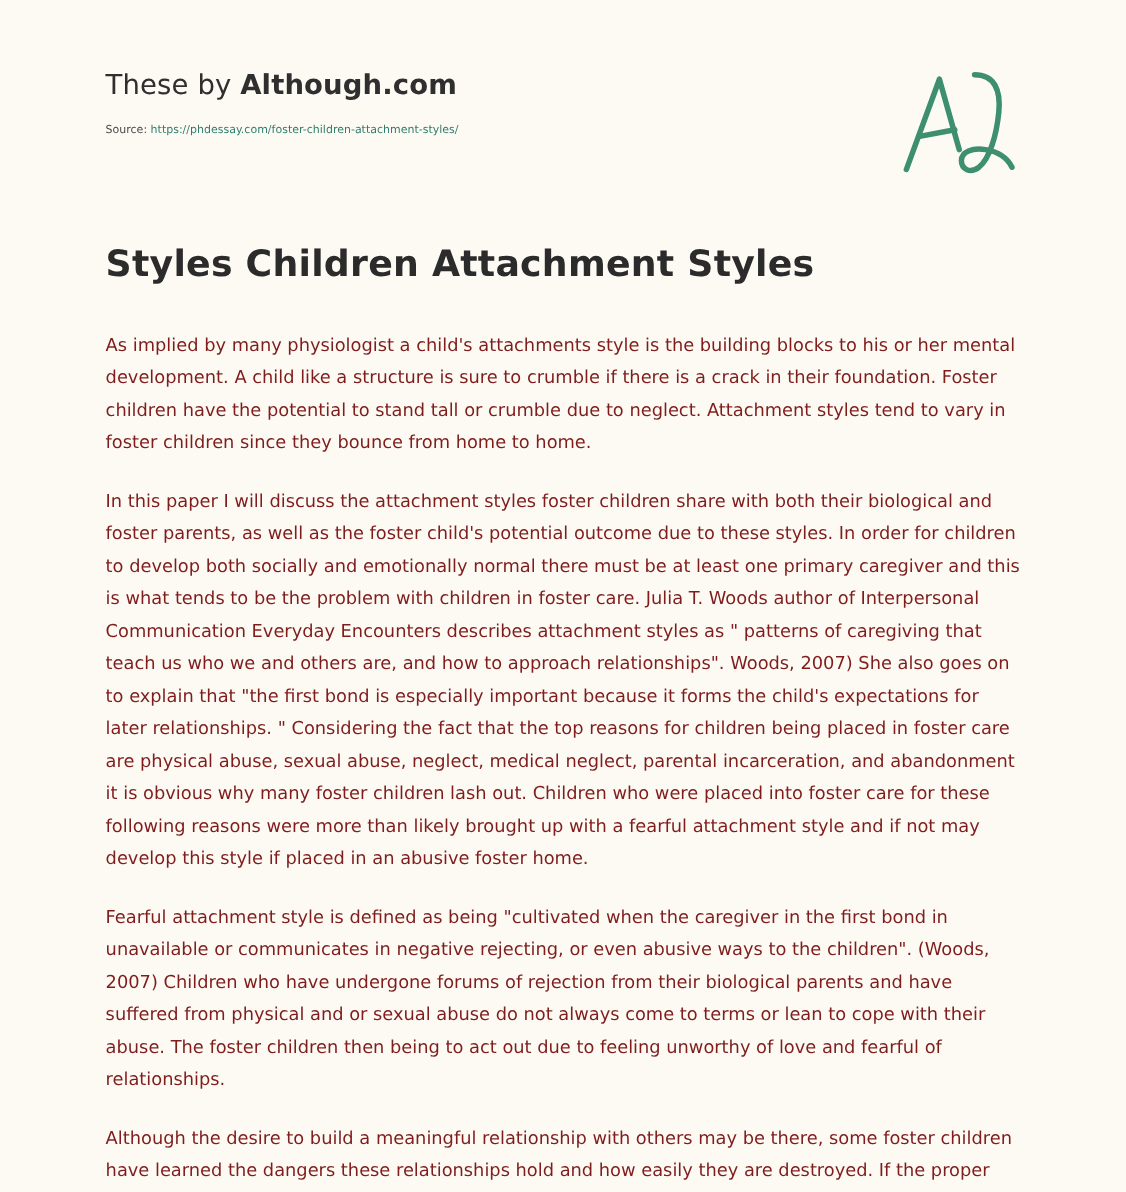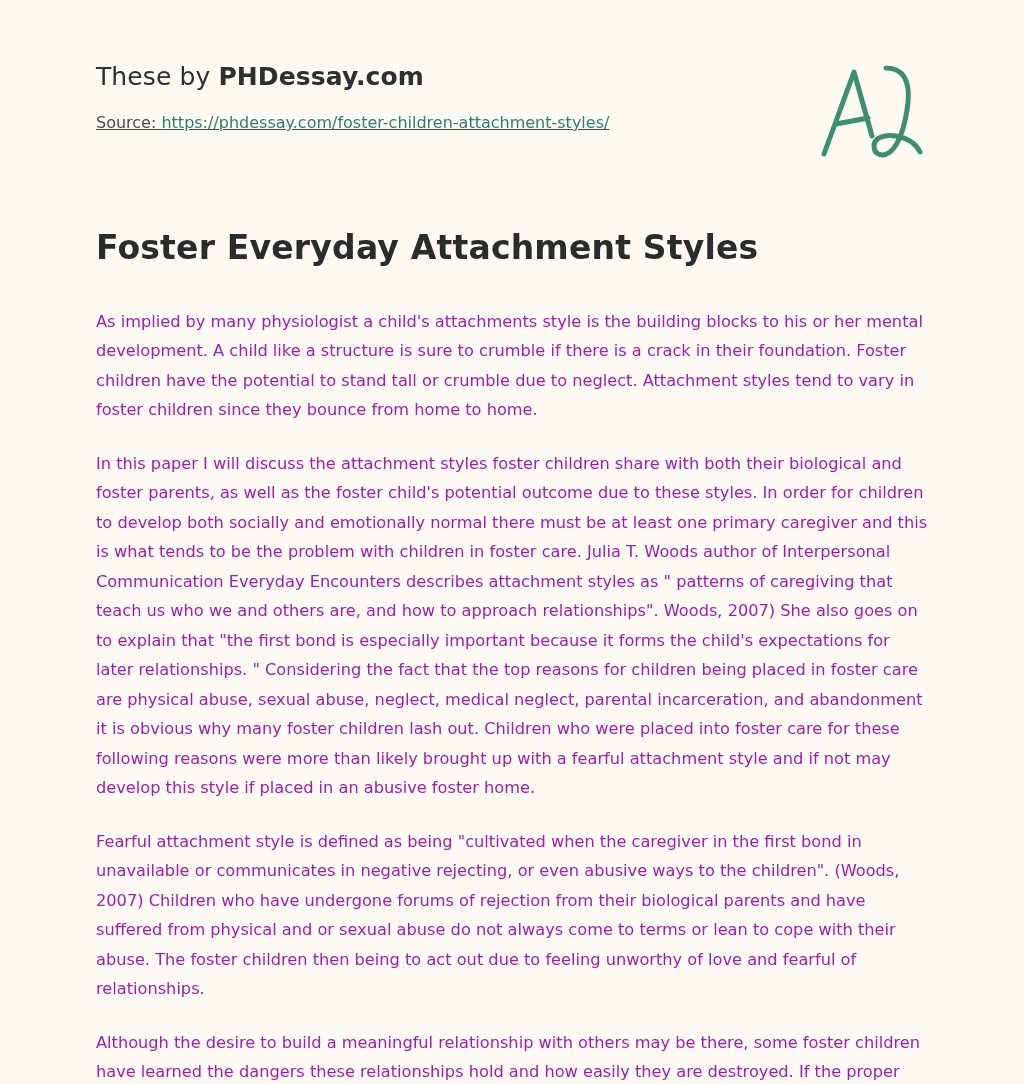--- a/index.html
+++ b/index.html
@@ -30,23 +30,22 @@
     font-size: 25px;
     letter-spacing: 0.1px;
     color: #2f2f2f;
     font-weight: 400;
   }
   .brand-line .brand-bold {
     font-weight: 700;
   }
   .source-line {
     margin-top: 22px;
-    font-size: 16px;
+    font-size: 10px;
     color: #4a4a4a;
-    text-decoration: underline;
   }
   .source-line .source-label {
     color: #4a4a4a;
   }
   .source-line a.source-url {
     color: #2f7d6e;
     text-decoration: none;
     word-break: break-all;
   }
   .logo {
@@ -66,53 +65,53 @@
     color: #2b2b2b;
     letter-spacing: 0.2px;
   }
   .article {
     margin: 40px 96px 0 96px;
     max-width: 836px;
   }
   .article p {
     font-size: 16.2px;
     line-height: 1.82;
-    color: #a21caf;
+    color: #7f1d1d;
     margin: 0 0 24px 0;
     text-align: left;
   }
   .article p:last-child {
     margin-bottom: 40px;
   }
 </style>
 </head>
 <body>
 
 <div class="page">
 
   <div class="header">
     <div class="brand-line">
-      <span>These by </span><span class="brand-bold">PHDessay.com</span>
+      <span>These by </span><span class="brand-bold">Although.com</span>
     </div>
     <div class="source-line">
       <span class="source-label">Source: </span><a class="source-url" href="#">https://phdessay.com/foster-children-attachment-styles/</a>
     </div>
 
     <div class="logo">
       <svg width="120" height="110" viewBox="0 0 120 110" xmlns="http://www.w3.org/2000/svg">
         <g fill="none" stroke="#3d8f6f" stroke-width="5" stroke-linecap="round" stroke-linejoin="round">
           <path d="M12 96 L42 14 L60 78"></path>
           <path d="M24 66 L56 60"></path>
           <path d="M74 10 C92 10 98 24 96 44 C94 64 88 86 78 94 C70 100 62 96 62 88 C62 80 72 76 84 78 C96 80 104 86 108 94"></path>
         </g>
       </svg>
     </div>
   </div>
 
-  <h1 class="title">Foster Everyday Attachment Styles</h1>
+  <h1 class="title">Styles Children Attachment Styles</h1>
 
   <div class="article">
     <p>As implied by many physiologist a child's attachments style is the building blocks to his or her mental development. A child like a structure is sure to crumble if there is a crack in their foundation. Foster children have the potential to stand tall or crumble due to neglect. Attachment styles tend to vary in foster children since they bounce from home to home.</p>
     <p>In this paper I will discuss the attachment styles foster children share with both their biological and foster parents, as well as the foster child's potential outcome due to these styles. In order for children to develop both socially and emotionally normal there must be at least one primary caregiver and this is what tends to be the problem with children in foster care. Julia T. Woods author of Interpersonal Communication Everyday Encounters describes attachment styles as " patterns of caregiving that teach us who we and others are, and how to approach relationships". Woods, 2007) She also goes on to explain that "the first bond is especially important because it forms the child's expectations for later relationships. " Considering the fact that the top reasons for children being placed in foster care are physical abuse, sexual abuse, neglect, medical neglect, parental incarceration, and abandonment it is obvious why many foster children lash out. Children who were placed into foster care for these following reasons were more than likely brought up with a fearful attachment style and if not may develop this style if placed in an abusive foster home.</p>
     <p>Fearful attachment style is defined as being "cultivated when the caregiver in the first bond in unavailable or communicates in negative rejecting, or even abusive ways to the children". (Woods, 2007) Children who have undergone forums of rejection from their biological parents and have suffered from physical and or sexual abuse do not always come to terms or lean to cope with their abuse. The foster children then being to act out due to feeling unworthy of love and fearful of relationships.</p>
     <p>Although the desire to build a meaningful relationship with others may be there, some foster children have learned the dangers these relationships hold and how easily they are destroyed. If the proper guidance is never found or provided foster children with this type of attachment style may grow up to become quit tormented individuals. These children as adults may act out and grow have issues with drug abuse, alcohol abuse, and even self-injurious behaviors.</p>
 
   </div>
 
 </div>

